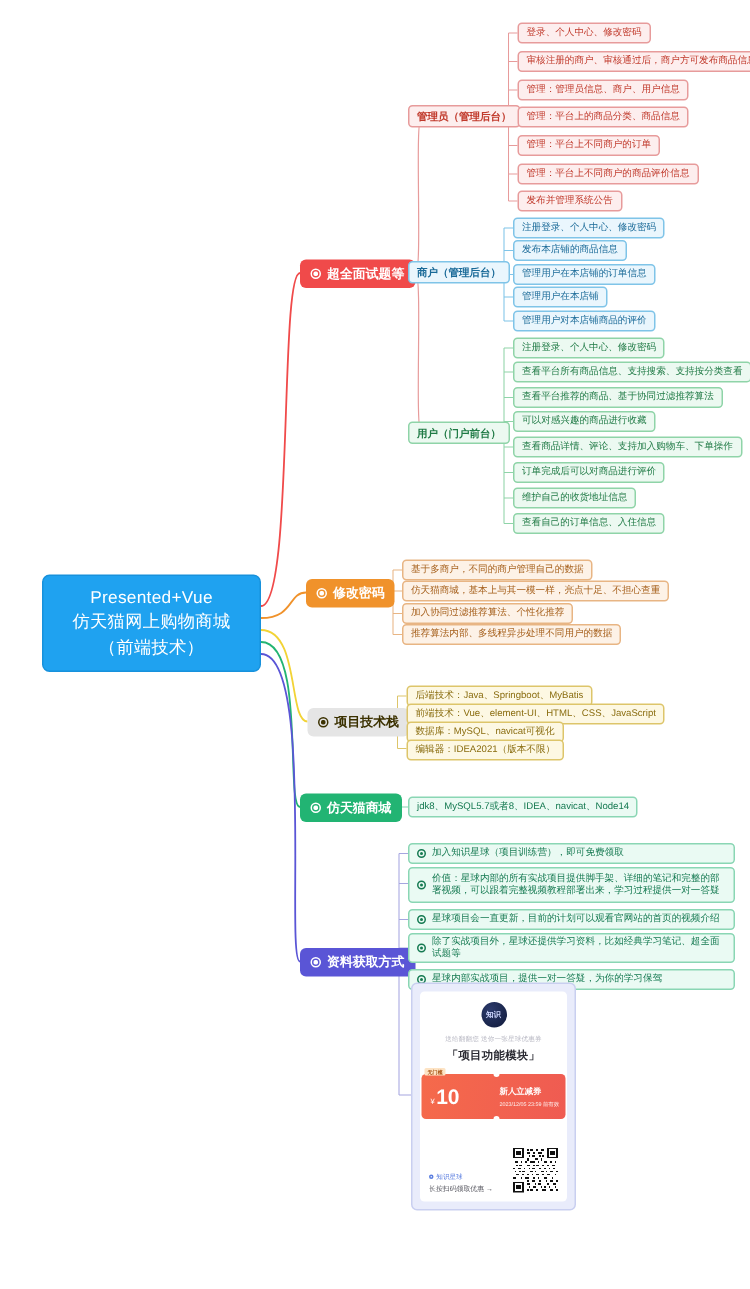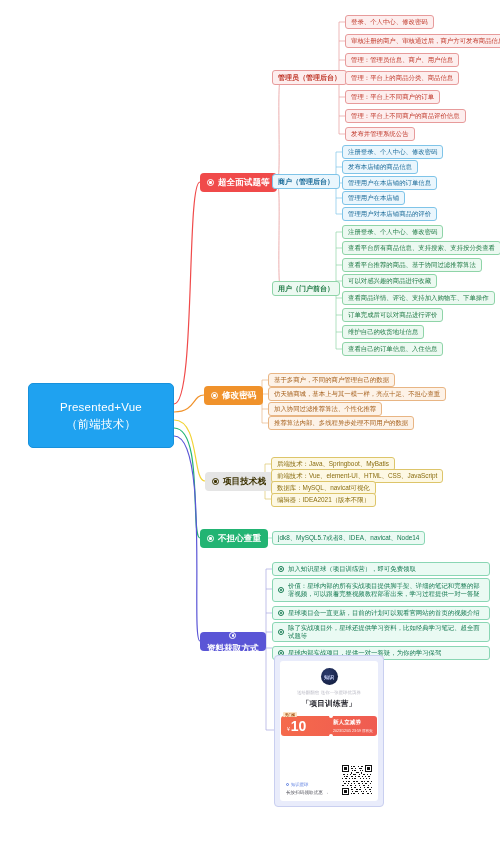--- a/index.html
+++ b/index.html
@@ -82,21 +82,21 @@
   }
   .avatar{
     width:17px;height:17px;border-radius:50%;
     background:radial-gradient(circle at 35% 30%, #2b3a6b, #101a3a);
     display:flex;align-items:center;justify-content:center;
     color:#cfd8ff;font-size:5px;font-weight:bold;
   }
   .card-sub{ font-size:4.4px;color:#b9b9c4;margin-top:5px;letter-spacing:.1px; }
   .card-title{ font-size:7.6px;font-weight:bold;color:#2b2b33;margin-top:4px;letter-spacing:.2px; }
   .coupon{
-    margin-top:7px;width:96px;height:20px;
+    margin-top:7px;width:96px;height:30px;
     background:linear-gradient(100deg,#f56a4b,#ef5b52);
     border-radius:3px;display:flex;align-items:center;position:relative;color:#fff;
   }
   .coupon:before,.coupon:after{
     content:"";position:absolute;width:4px;height:4px;border-radius:50%;
     background:#fff;left:48px;
   }
   .coupon:before{ top:-2px; }
   .coupon:after{ bottom:-2px; }
   .cp-tag{
@@ -165,20 +165,21 @@
 
     <path d="M263 538 L 272 538" stroke="#8ad6b4" stroke-width=".7" fill="none"></path>
 
     <path d="M260 641 L 266 641" stroke="#a6a6e0" stroke-width=".7" fill="none"></path>
     <path d="M266 569 L 266 730" stroke="#a6a6e0" stroke-width=".7" fill="none"></path>
     <path d="M266 569 L272 569 M266 589 L272 589 M266 613 L272 613 M266 632 L272 632 M266 648 L272 648 M266 730 L274 730" stroke="#a6a6e0" stroke-width=".7" fill="none"></path>
   </svg>
 
   <div class="central">
     <span>Presented+Vue</span>
+    <span>仿天猫网上购物商城</span>
     <span>（前端技术）</span>
   </div>
 
   <div class="branch" style="left:200px;top:173px;background:#F04A4A;">
     <span class="bicon">
         <i></i>
       </span>
     <span>超全面试题等</span>
   </div>
   <div class="branch" style="left:204px;top:386px;background:#F0922B;">
@@ -190,23 +191,23 @@
   <div class="branch" style="left:205px;top:472px;background:#e5e5e5;color:#3b3100;">
     <span class="bicon" style="border-color:#3b3100;">
         <i style="background:#3b3100;"></i>
       </span>
     <span>项目技术栈</span>
   </div>
   <div class="branch" style="left:200px;top:529px;background:#22B473;">
     <span class="bicon">
         <i></i>
       </span>
-    <span>不担心查重</span>
-  </div>
-  <div class="branch" style="left:200px;top:632px;background:#5A55D6;flex-direction:column;">
+    <span>仿天猫商城</span>
+  </div>
+  <div class="branch" style="left:200px;top:632px;background:#5A55D6;">
     <span class="bicon">
         <i></i>
       </span>
     <span>资料获取方式</span>
   </div>
 
   <div class="cat t-red fill-red" style="left:272px;top:70px;">
     <span>管理员（管理后台）</span>
   </div>
   <div class="cat t-blue fill-blue" style="left:272px;top:174px;">
@@ -339,21 +340,21 @@
       </span>
     <span>星球内部实战项目，提供一对一答疑，为你的学习保驾</span>
   </div>
 
   <div class="card">
     <div class="card-inner">
       <div class="avatar">
         <span>知识</span>
       </div>
       <div class="card-sub">送给翻翻您 送你一张星球优惠券</div>
-      <div class="card-title">「项目训练营」</div>
+      <div class="card-title">「项目功能模块」</div>
 
       <div class="coupon">
         <span class="cp-tag">无门槛</span>
         <span class="cp-amt">
           <span class="cp-cur">¥</span>
           <span class="cp-num">10</span>
         </span>
         <span class="cp-right">
           <span class="cp-name">新人立减券</span>
           <span class="cp-date">2023/12/05 23:59 前有效</span>

